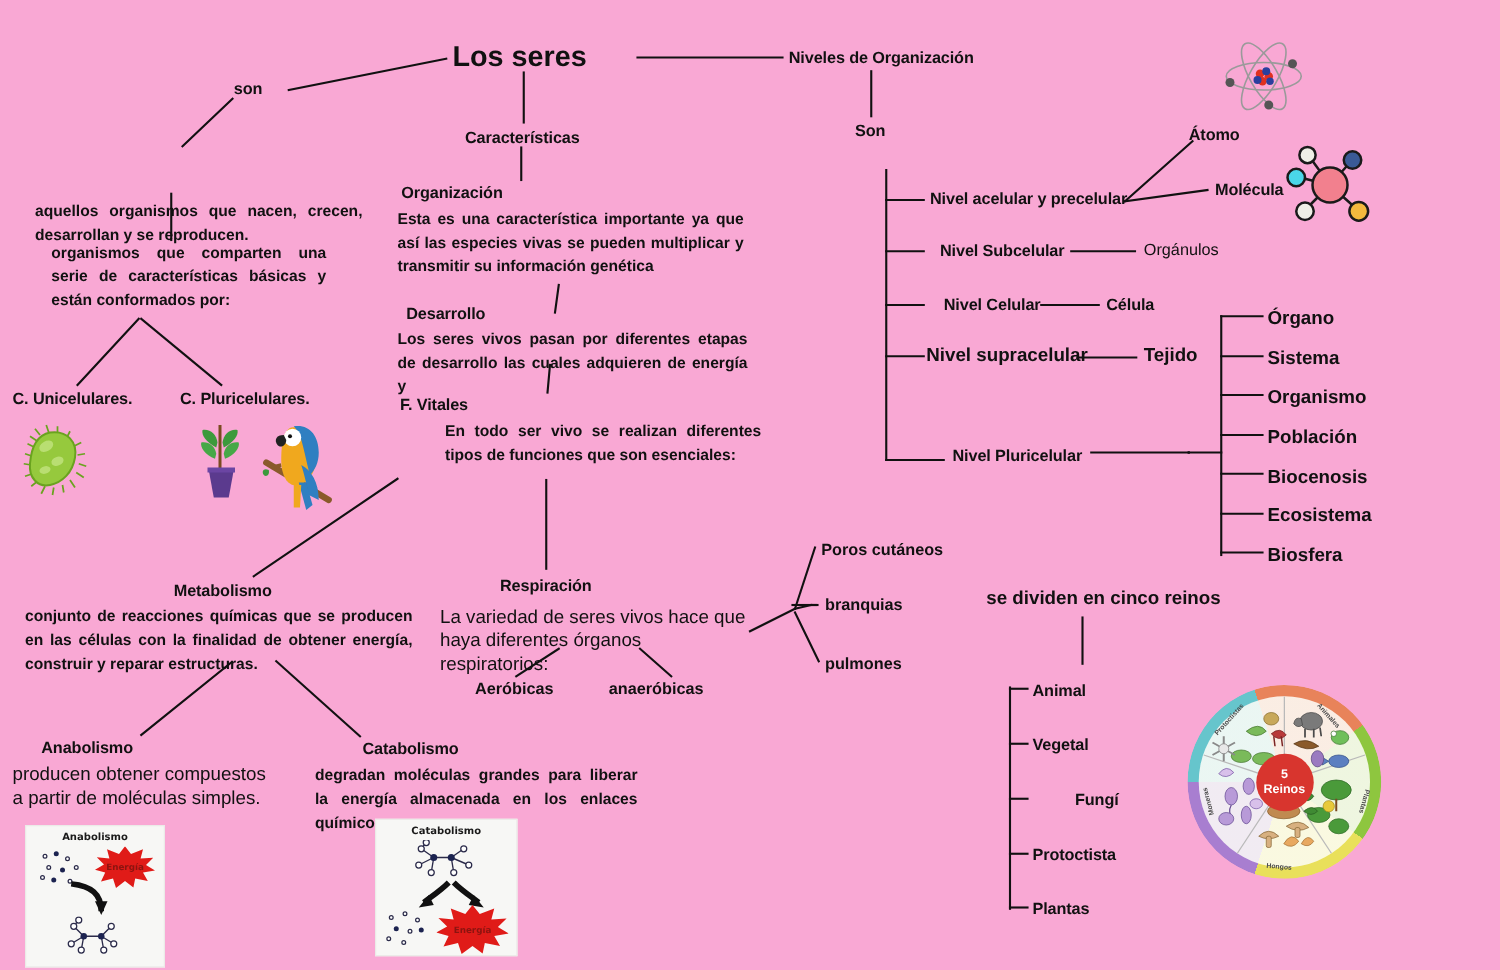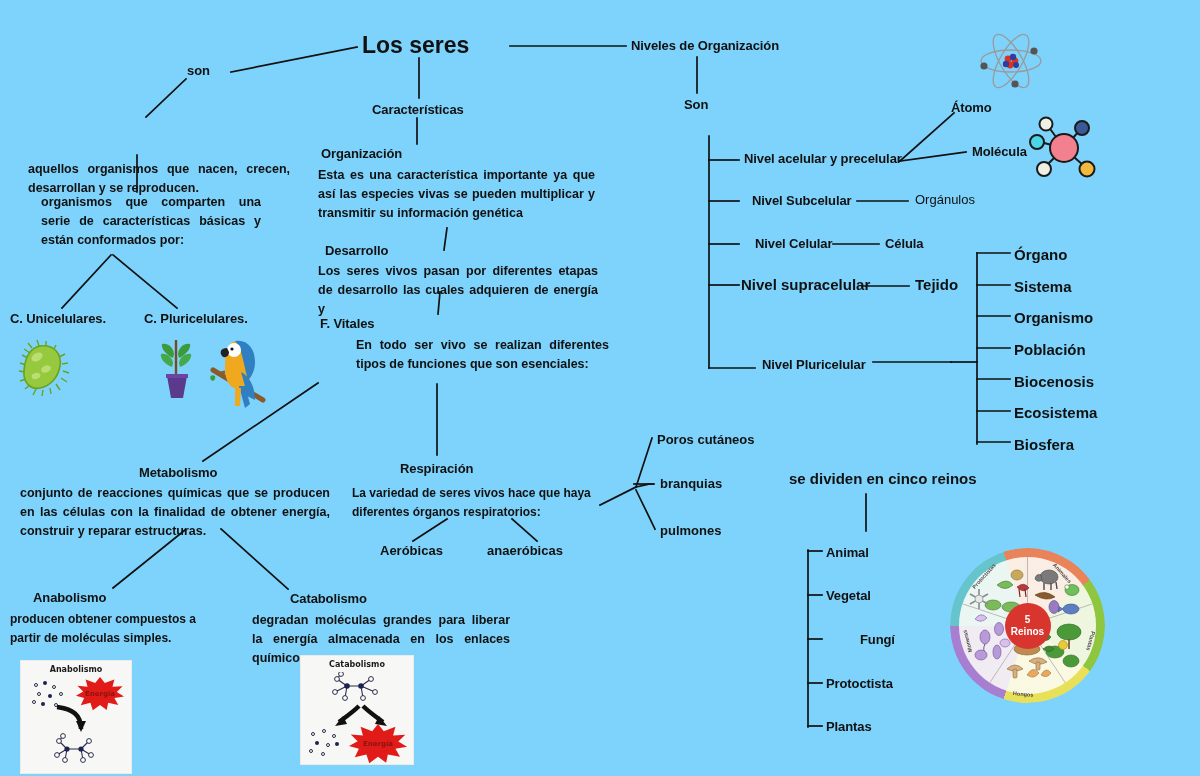--- a/index.html
+++ b/index.html
@@ -8,21 +8,21 @@
     background: #ffffff;
   }
   body {
     font-family: "Liberation Sans", sans-serif;
     color: #111111;
   }
   #canvas {
     position: relative;
     width: 1200px;
     height: 776px;
-    background: #7dd3fc;
+    background: #f9a8d4;
     overflow: hidden;
   }
   #lines {
     position: absolute;
     left: 0;
     top: 0;
     width: 1200px;
     height: 776px;
     pointer-events: none;
   }
@@ -46,22 +46,22 @@
     font-size: 23px;
     white-space: nowrap;
   }
   .body {
     font-weight: bold;
     font-size: 12.5px;
     line-height: 19px;
     text-align: justify;
   }
   .body-nj {
-    font-weight: bold;
-    font-size: 12px;
+    font-weight: normal;
+    font-size: 15px;
     line-height: 19px;
   }
   .light {
     font-weight: normal;
     font-size: 13px;
     white-space: nowrap;
   }
   .leaf {
     font-weight: bold;
     font-size: 13px;

